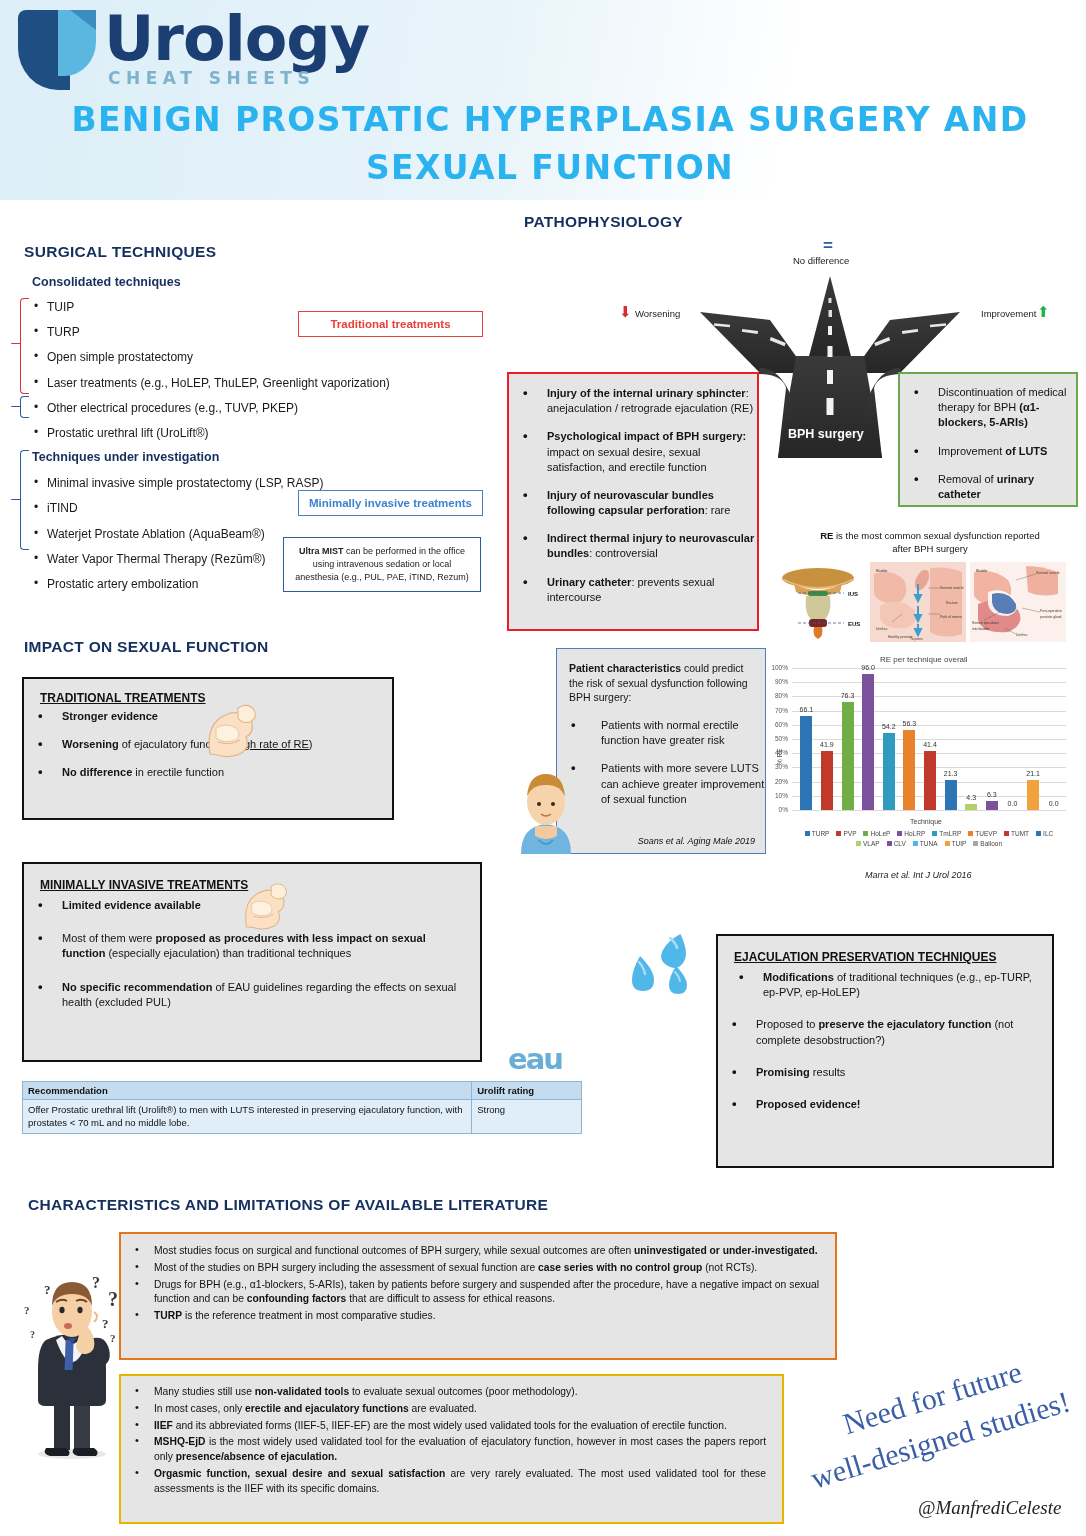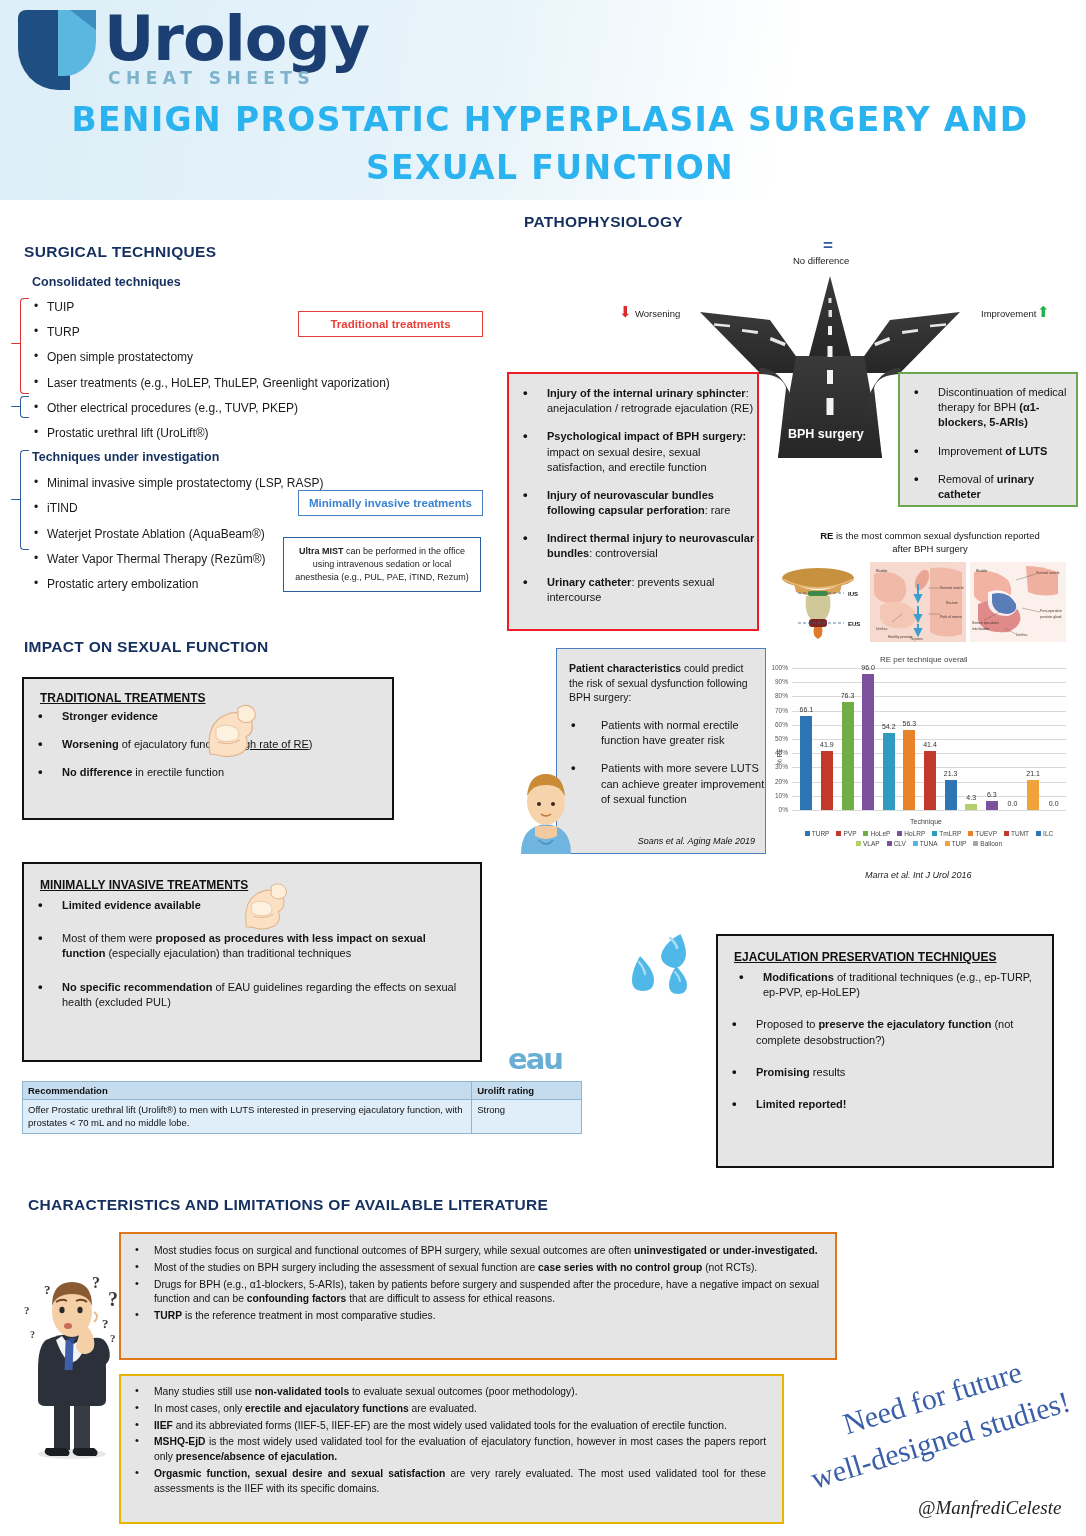--- a/index.html
+++ b/index.html
@@ -585,21 +585,21 @@
       <path d="M47,42 q4,4 5,9" stroke="#a8ddf4" stroke-width="2" fill="none" stroke-linecap="round"></path>
     </svg>
   </div>
 
   <div class="box black-b" style="left:716px; top:934px; width:338px; height:234px;">
     <div class="box-head" style="margin:14px 3px 0 16px;">EJACULATION PRESERVATION TECHNIQUES</div>
     <ul class="blist" style="padding-top:6px; padding-right:14px;">
       <li style="margin-bottom:17px;margin-left:7px;"><b>Modifications</b><span> of traditional techniques (e.g., ep-TURP, ep-PVP, ep-HoLEP)</span></li>
       <li style="margin-bottom:17px;"><span>Proposed to </span><b>preserve the ejaculatory function</b><span> (not complete desobstruction?)</span></li>
       <li style="margin-bottom:17px;"><b>Promising</b><span> results</span></li>
-      <li><b>Limited reported!</b></li>
+      <li><b>Proposed evidence!</b></li>
     </ul>
   </div>
 
   <div style="position:absolute; left:16px; top:1272px; width:112px; height:190px;">
     <svg width="112" height="190" viewBox="0 0 112 190">
       <ellipse cx="56" cy="182" rx="34" ry="5" fill="#e8e8e8"></ellipse>
       <rect x="38" y="120" width="16" height="58" fill="#2c3038"></rect>
       <rect x="58" y="120" width="16" height="58" fill="#363b44"></rect>
       <path d="M30,176 q-4,6 4,8 h18 q4,-4 -2,-8 z" fill="#1a1d22"></path>
       <path d="M58,176 q-4,6 4,8 h18 q4,-4 -2,-8 z" fill="#1a1d22"></path>

